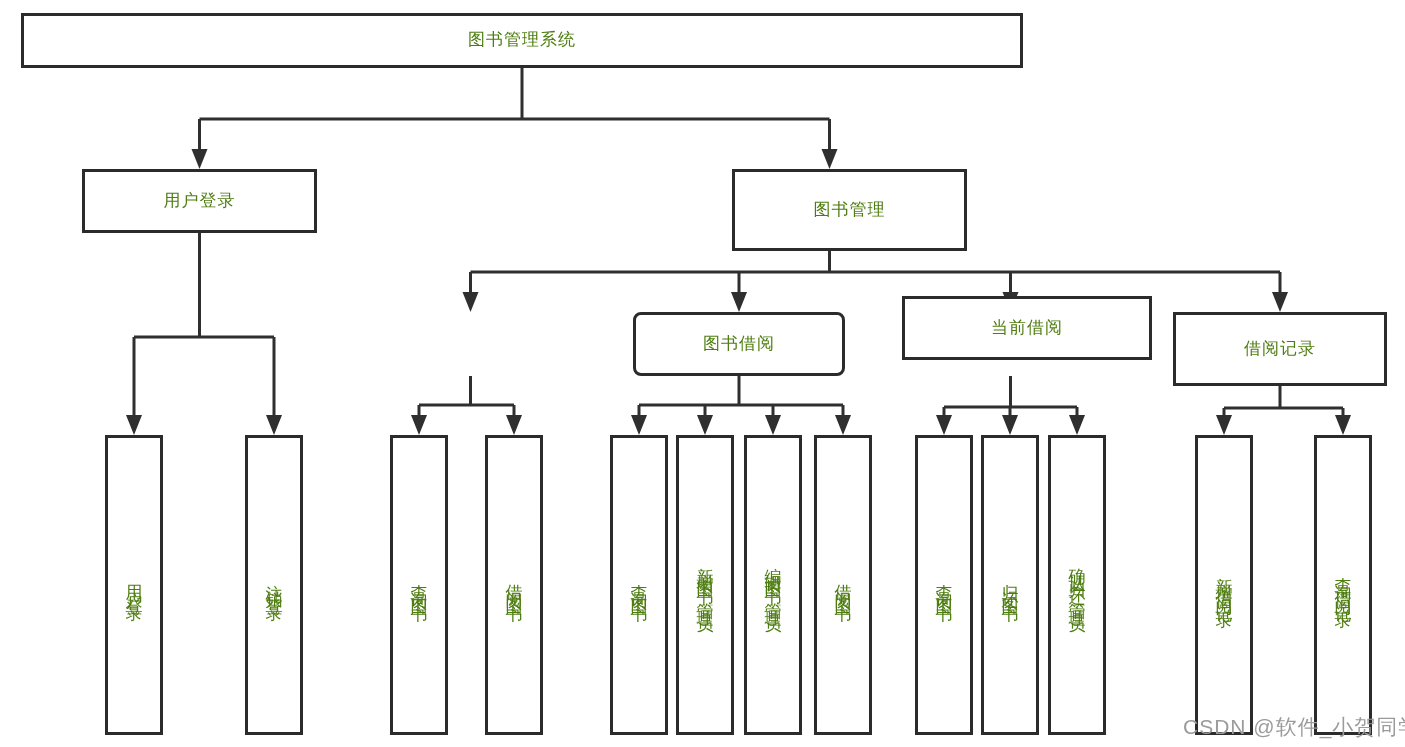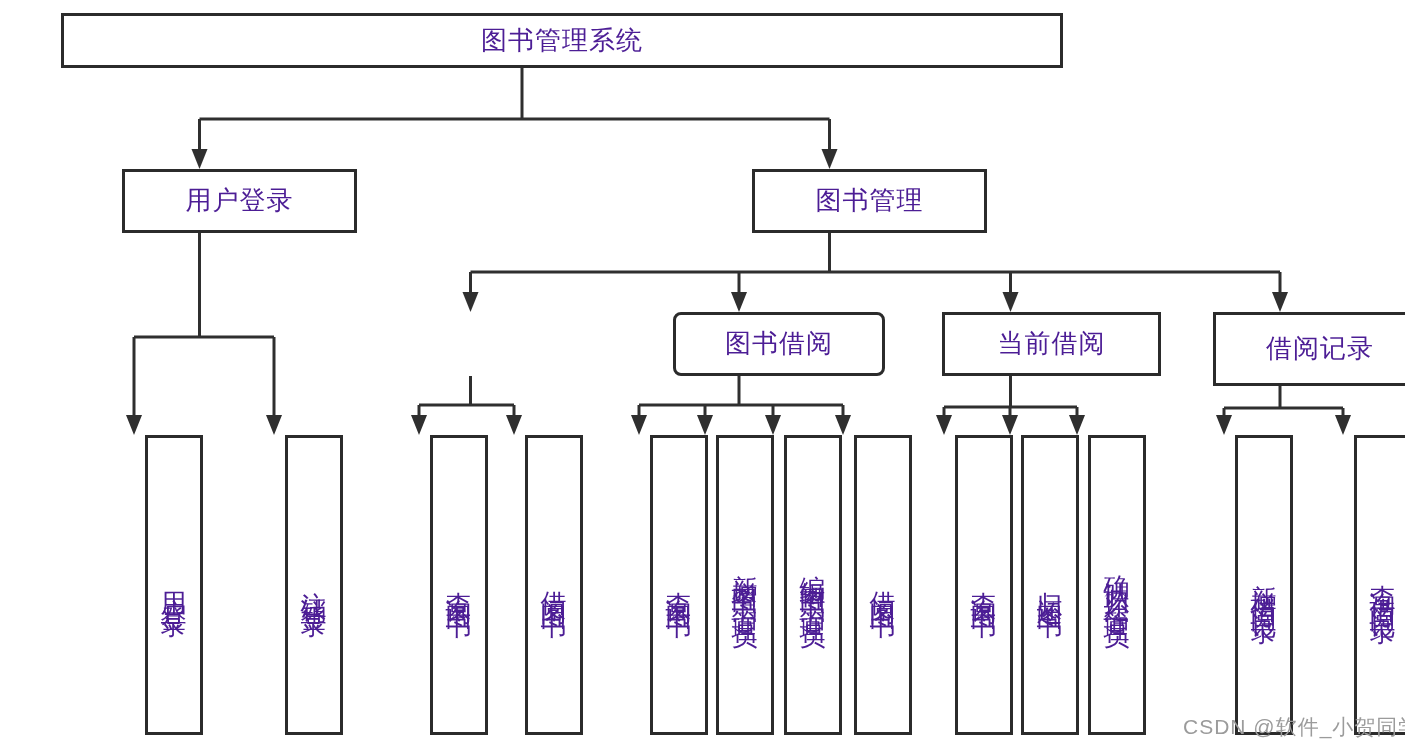--- a/index.html
+++ b/index.html
@@ -26,26 +26,25 @@
     stroke: none;
   }
   .node {
     position: absolute;
     box-sizing: border-box;
     background: #ffffff;
     border: 3px solid #2b2b2b;
     display: flex;
     align-items: center;
     justify-content: center;
-    color: #4c1d95;
-    font-size: 26px;
+    color: #4d7c0f;
+    font-size: 17px;
     letter-spacing: 1px;
     text-align: center;
     line-height: 1.2;
-    margin-left: 40px;
   }
   .node.v span {
     writing-mode: vertical-rl;
     letter-spacing: 7px;
     line-height: 1;
   }
   .watermark {
     position: absolute;
     left: 1183px;
     top: 713px;
@@ -115,28 +114,28 @@
       <polygon class="arrow" points="1335,415 1351,415 1343,435"></polygon>
     </svg>
 
   <div class="node h" style="left:21px; top:13px; width:1002px; height:55px;">
     <span>图书管理系统</span>
   </div>
 
   <div class="node h" style="left:82px; top:169px; width:235px; height:64px;">
     <span>用户登录</span>
   </div>
-  <div class="node h" style="left:712px; top:169px; width:235px; height:64px;align-items:center;">
+  <div class="node h" style="left:732px; top:169px; width:235px; height:82px;align-items:center;">
     <span>图书管理</span>
   </div>
 
   <div class="node h" style="left:633px; top:312px; width:212px; height:64px;border-radius:8px;">
     <span>图书借阅</span>
   </div>
-  <div class="node h" style="left:902px; top:312px; width:219px; height:64px;">
+  <div class="node h" style="left:902px; top:296px; width:250px; height:64px;">
     <span>当前借阅</span>
   </div>
   <div class="node h" style="left:1173px; top:312px; width:214px; height:74px;">
     <span>借阅记录</span>
   </div>
 
   <div class="node v" style="left:105px; top:435px; width:58px; height:300px;">
     <span>用户登录</span>
   </div>
   <div class="node v" style="left:245px; top:435px; width:58px; height:300px;">

